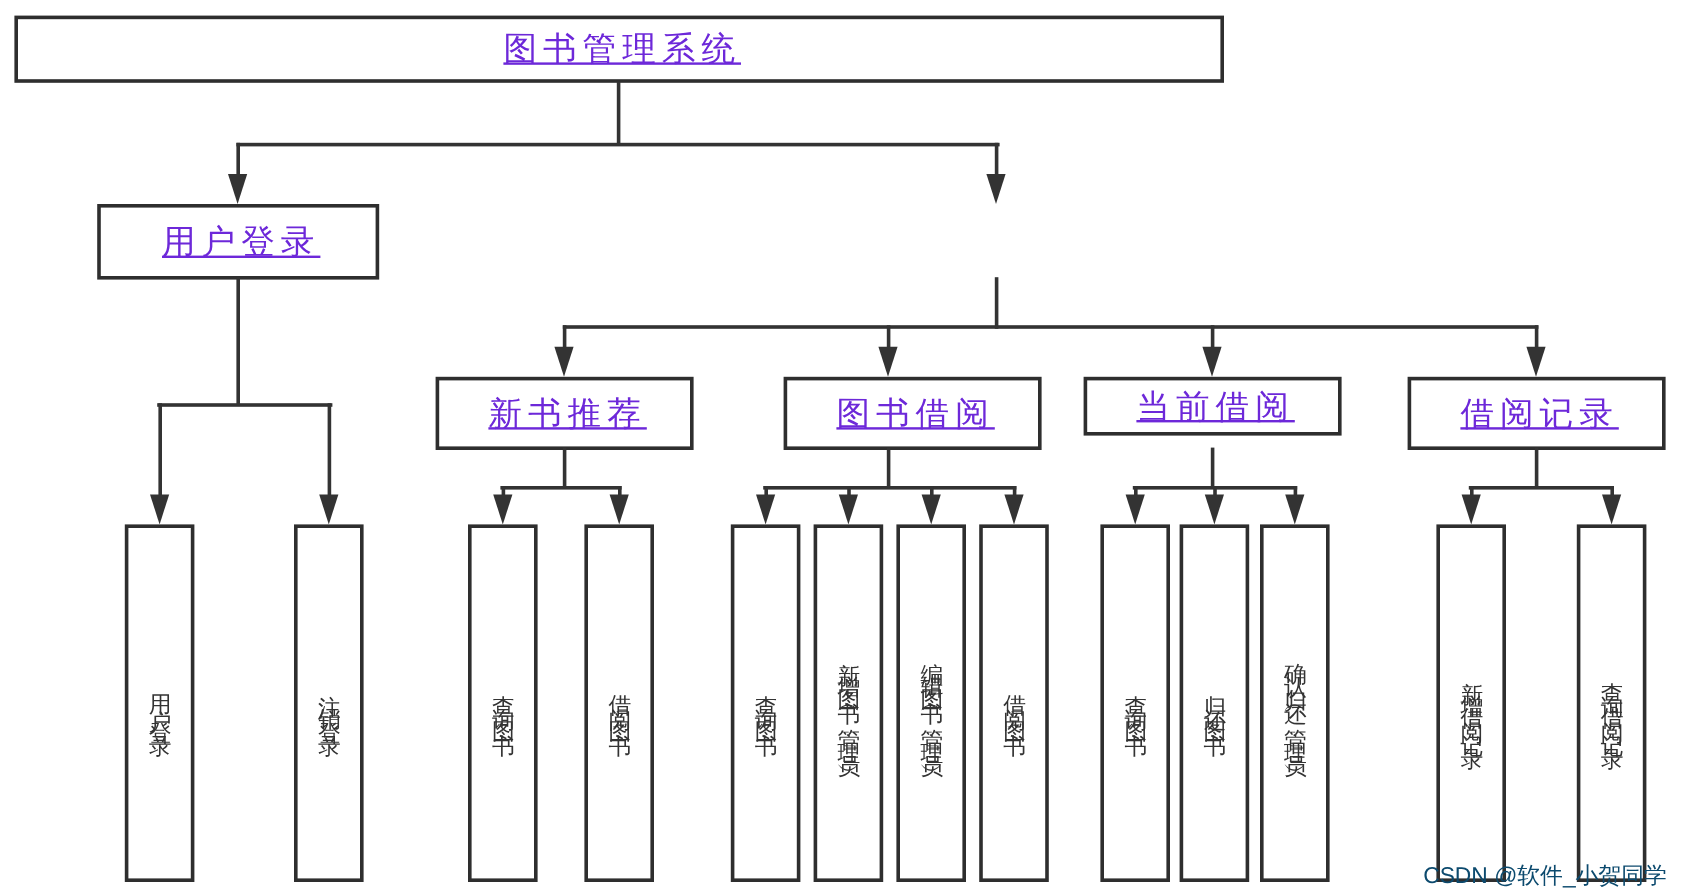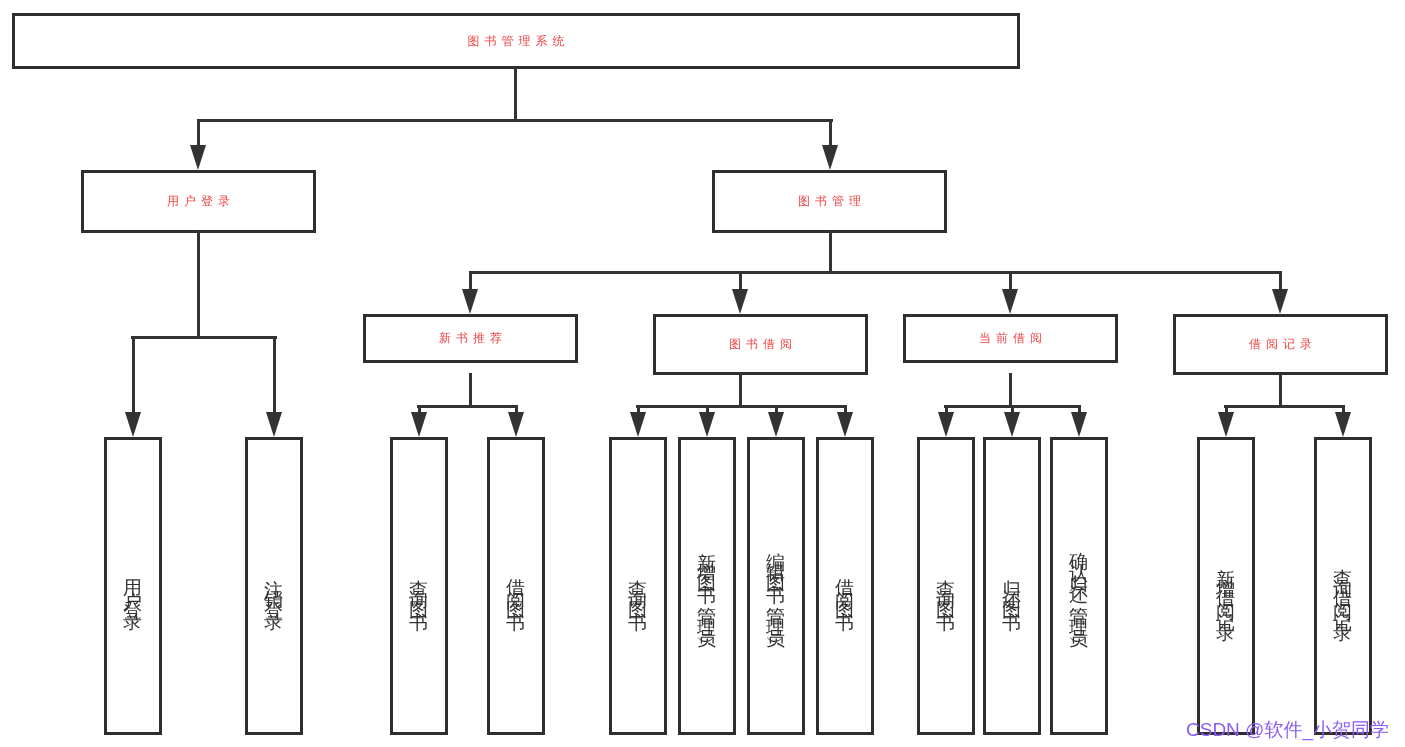--- a/index.html
+++ b/index.html
@@ -15,25 +15,26 @@
   .hbox {
     position: absolute;
     box-sizing: border-box;
     border: 3px solid #2e2e2e;
     background: #ffffff;
     display: flex;
     align-items: center;
     justify-content: center;
   }
   .hbox .lbl {
-    font-size: 12px;
+    font-size: 28px;
     letter-spacing: 5px;
     text-indent: 5px;
-    color: #ef4444;
+    color: #6d28d9;
     white-space: nowrap;
+    text-decoration: underline;
   }
   
   .vbox {
     position: absolute;
     top: 437px;
     width: 58px;
     height: 298px;
     box-sizing: border-box;
     border: 3px solid #2e2e2e;
     background: #ffffff;
@@ -58,21 +59,21 @@
     width: 0; height: 0;
     border-left: 8px solid transparent;
     border-right: 8px solid transparent;
     border-top: 25px solid #333333;
   }
   .watermark {
     position: absolute;
     left: 1186px;
     top: 717px;
     font-size: 19px;
-    color: #8b5cf6;
+    color: #0c4a6e;
     white-space: nowrap;
     z-index: 10;
   }
 </style>
 </head>
 <body>
 
 <div id="canvas">
 
   <div class="hbox" style="left:12px; top:13px; width:1008px; height:56px;">
@@ -81,44 +82,41 @@
 
   <div class="vline" style="left:514px; top:68px; height:53px;"></div>
   <div class="hline" style="left:197px; top:119px; width:636px;"></div>
   <div class="vline" style="left:197px; top:119px; height:28px;"></div>
   <div class="ahead" style="left:190px; top:145px;"></div>
   <div class="vline" style="left:829px; top:119px; height:28px;"></div>
   <div class="ahead" style="left:822px; top:145px;"></div>
 
   <div class="hbox" style="left:81px; top:170px; width:235px; height:63px;">
     <span class="lbl">用户登录</span>
-  </div>
-  <div class="hbox" style="left:712px; top:170px; width:235px; height:63px;">
-    <span class="lbl">图书管理</span>
   </div>
 
   <div class="vline" style="left:197px; top:231px; height:107px;"></div>
   <div class="hline" style="left:131px; top:336px; width:146px;"></div>
   <div class="vline" style="left:132px; top:336px; height:77px;"></div>
   <div class="ahead" style="left:125px; top:412px;"></div>
   <div class="vline" style="left:273px; top:336px; height:77px;"></div>
   <div class="ahead" style="left:266px; top:412px;"></div>
 
   <div class="vline" style="left:829px; top:231px; height:43px;"></div>
   <div class="hline" style="left:469px; top:271px; width:813px;"></div>
   <div class="vline" style="left:469px; top:271px; height:20px;"></div>
   <div class="ahead" style="left:462px; top:289px;"></div>
   <div class="vline" style="left:739px; top:271px; height:20px;"></div>
   <div class="ahead" style="left:732px; top:289px;"></div>
   <div class="vline" style="left:1009px; top:271px; height:20px;"></div>
   <div class="ahead" style="left:1002px; top:289px;"></div>
   <div class="vline" style="left:1279px; top:271px; height:20px;"></div>
   <div class="ahead" style="left:1272px; top:289px;"></div>
 
-  <div class="hbox" style="left:363px; top:314px; width:215px; height:49px;">
+  <div class="hbox" style="left:363px; top:314px; width:215px; height:61px;">
     <span class="lbl">新书推荐</span>
   </div>
   <div class="hbox" style="left:633px; top:314px; width:215px; height:61px;margin-left:20px;">
     <span class="lbl">图书借阅</span>
   </div>
   <div class="hbox" style="left:903px; top:314px; width:215px; height:49px;">
     <span class="lbl">当前借阅</span>
   </div>
   <div class="hbox" style="left:1173px; top:314px; width:215px; height:61px;">
     <span class="lbl">借阅记录</span>

